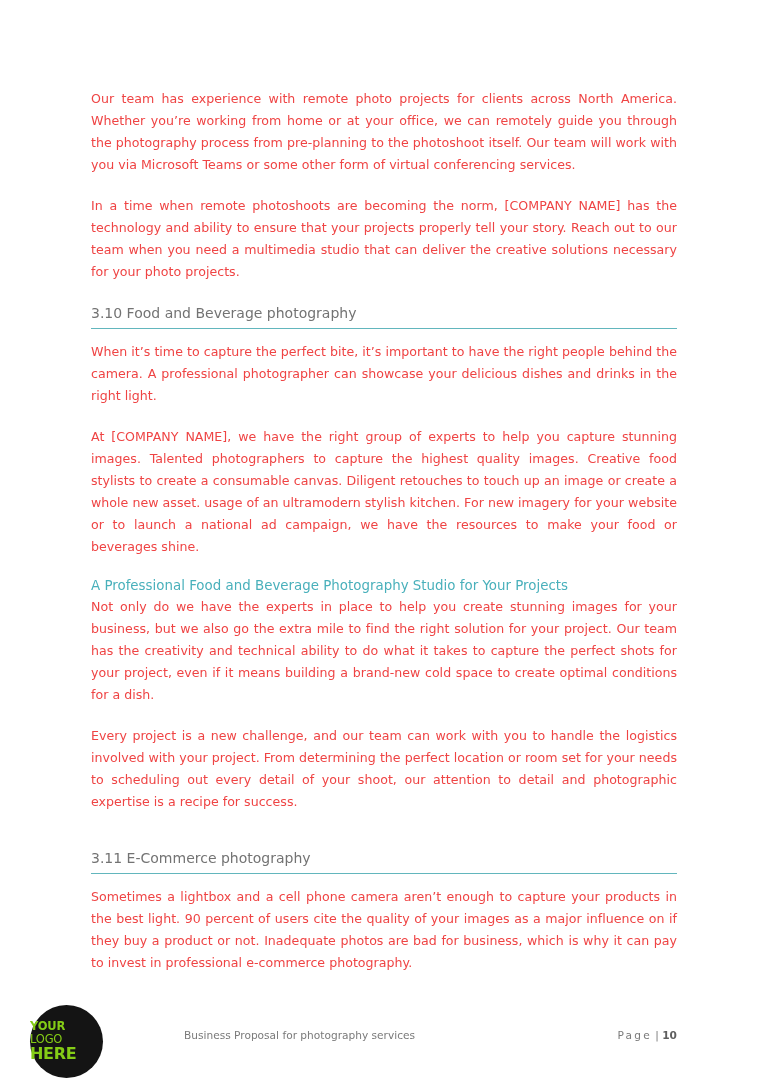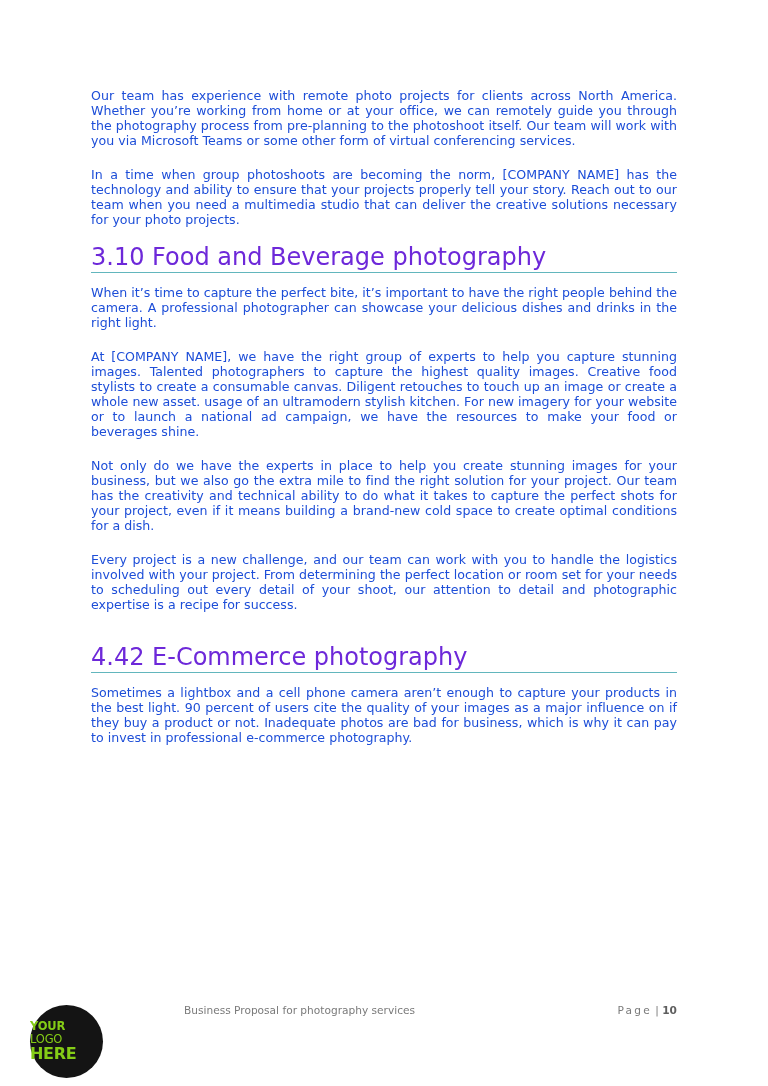--- a/index.html
+++ b/index.html
@@ -27,34 +27,34 @@
   .content {
     position: absolute;
     left: 91px;
     top: 88px;
     width: 586px;
   }
 
   p.body-text {
     margin: 0 0 19px 0;
     font-size: 12.6px;
-    line-height: 15px;
+    line-height: 22px;
     text-align: justify;
     text-justify: inter-word;
-    color: #1d4ed8;
+    color: #ef4444;
     letter-spacing: 0.02px;
   }
 
   h2.section-heading {
     margin: 0;
     padding: 0 0 4px 0;
-    font-size: 24px;
+    font-size: 14px;
     font-weight: normal;
     line-height: 22px;
-    color: #6d28d9;
+    color: #737373;
     border-bottom: 1.6px solid #62b6bd;
   }
 
   .heading-block {
     margin: 15px 0 12px 0;
   }
 
   .heading-block.second {
     margin: 34px 0 12px 0;
   }
@@ -79,21 +79,21 @@
     left: 184px;
     top: 0;
     width: 493px;
     display: flex;
     justify-content: space-between;
     align-items: baseline;
     font-size: 10.6px;
     color: #7a7a7a;
   }
   .footer-title { white-space: nowrap; }
-  .footer-page { white-space: nowrap; }
+  .footer-page { white-space: nowrap; margin-top: 25px; }
   .footer-page .page-word { letter-spacing: 2.2px; }
   .footer-page .page-num { font-weight: bold; color: #5e5e5e; letter-spacing: 0; }
   .footer-page .sep { letter-spacing: 0; }
 
   .logo {
     position: absolute;
     left: 30px;
     top: 1005px;
     width: 73px;
     height: 73px;
@@ -111,35 +111,36 @@
   .logo-l3 { font-size: 16px; font-weight: bold; letter-spacing: -0.3px; margin-top: 1px; }
 </style>
 </head>
 <body>
 
 <div class="page">
 
   <div class="content">
 
     <p class="body-text">Our team has experience with remote photo projects for clients across North America. Whether you’re working from home or at your office, we can remotely guide you through the photography process from pre-planning to the photoshoot itself. Our team will work with you via Microsoft Teams or some other form of virtual conferencing services.</p>
-    <p class="body-text">In a time when group photoshoots are becoming the norm, [COMPANY NAME] has the technology and ability to ensure that your projects properly tell your story. Reach out to our team when you need a multimedia studio that can deliver the creative solutions necessary for your photo projects.</p>
+    <p class="body-text">In a time when remote photoshoots are becoming the norm, [COMPANY NAME] has the technology and ability to ensure that your projects properly tell your story. Reach out to our team when you need a multimedia studio that can deliver the creative solutions necessary for your photo projects.</p>
 
     <div class="heading-block">
       <h2 class="section-heading">3.10 Food and Beverage photography</h2>
     </div>
 
     <p class="body-text">When it’s time to capture the perfect bite, it’s important to have the right people behind the camera. A professional photographer can showcase your delicious dishes and drinks in the right light.</p>
     <p class="body-text">At [COMPANY NAME], we have the right group of experts to help you capture stunning images. Talented photographers to capture the highest quality images. Creative food stylists to create a consumable canvas. Diligent retouches to touch up an image or create a whole new asset. usage of an ultramodern stylish kitchen. For new imagery for your website or to launch a national ad campaign, we have the resources to make your food or beverages shine.</p>
 
+    <h3 class="sub-heading">A Professional Food and Beverage Photography Studio for Your Projects</h3>
 
     <p class="body-text">Not only do we have the experts in place to help you create stunning images for your business, but we also go the extra mile to find the right solution for your project. Our team has the creativity and technical ability to do what it takes to capture the perfect shots for your project, even if it means building a brand-new cold space to create optimal conditions for a dish.</p>
     <p class="body-text">Every project is a new challenge, and our team can work with you to handle the logistics involved with your project. From determining the perfect location or room set for your needs to scheduling out every detail of your shoot, our attention to detail and photographic expertise is a recipe for success.</p>
 
     <div class="heading-block second">
-      <h2 class="section-heading">4.42 E-Commerce photography</h2>
+      <h2 class="section-heading">3.11 E-Commerce photography</h2>
     </div>
 
     <p class="body-text">Sometimes a lightbox and a cell phone camera aren’t enough to capture your products in the best light. 90 percent of users cite the quality of your images as a major influence on if they buy a product or not. Inadequate photos are bad for business, which is why it can pay to invest in professional e-commerce photography.</p>
 
   </div>
 
   <div class="logo">
     <span class="logo-l1">YOUR</span>
     <span class="logo-l2">LOGO</span>
     <span class="logo-l3">HERE</span>

